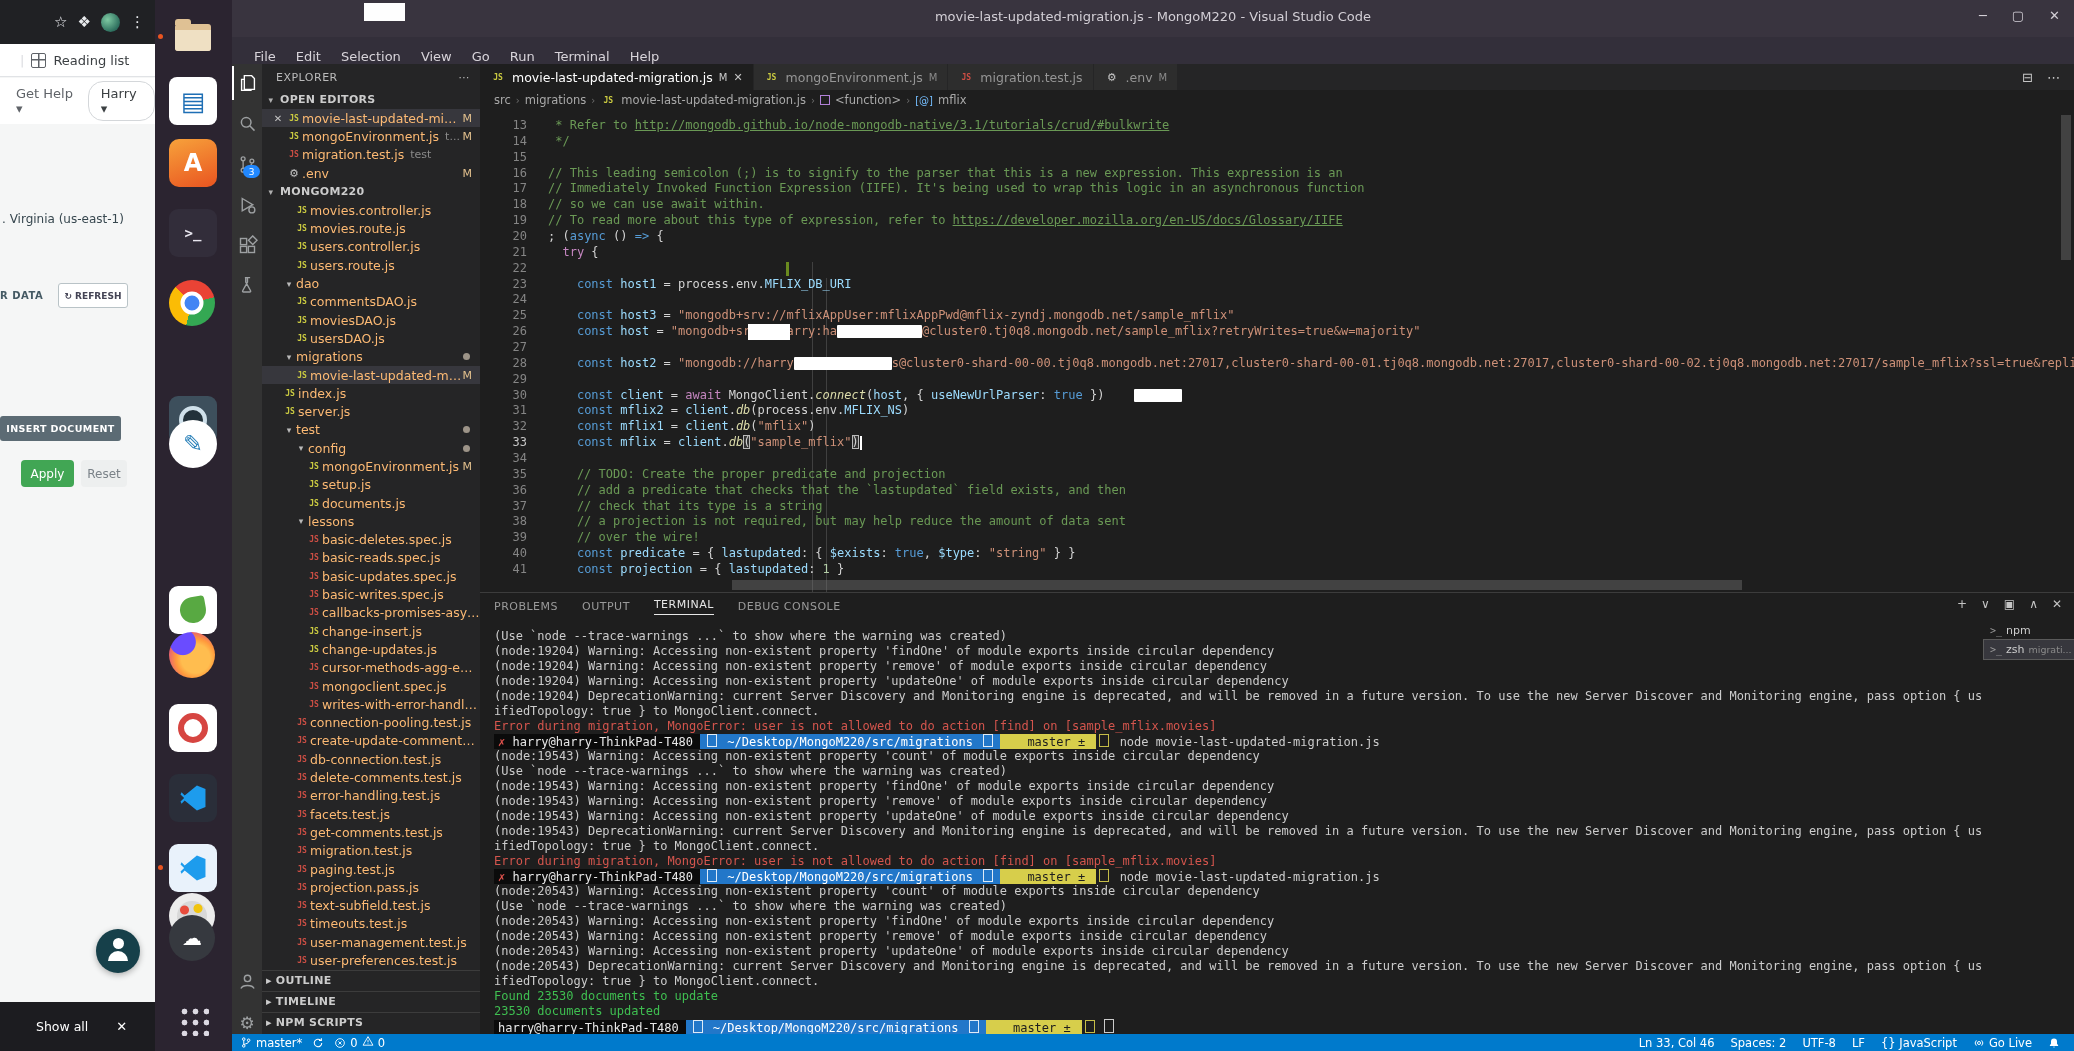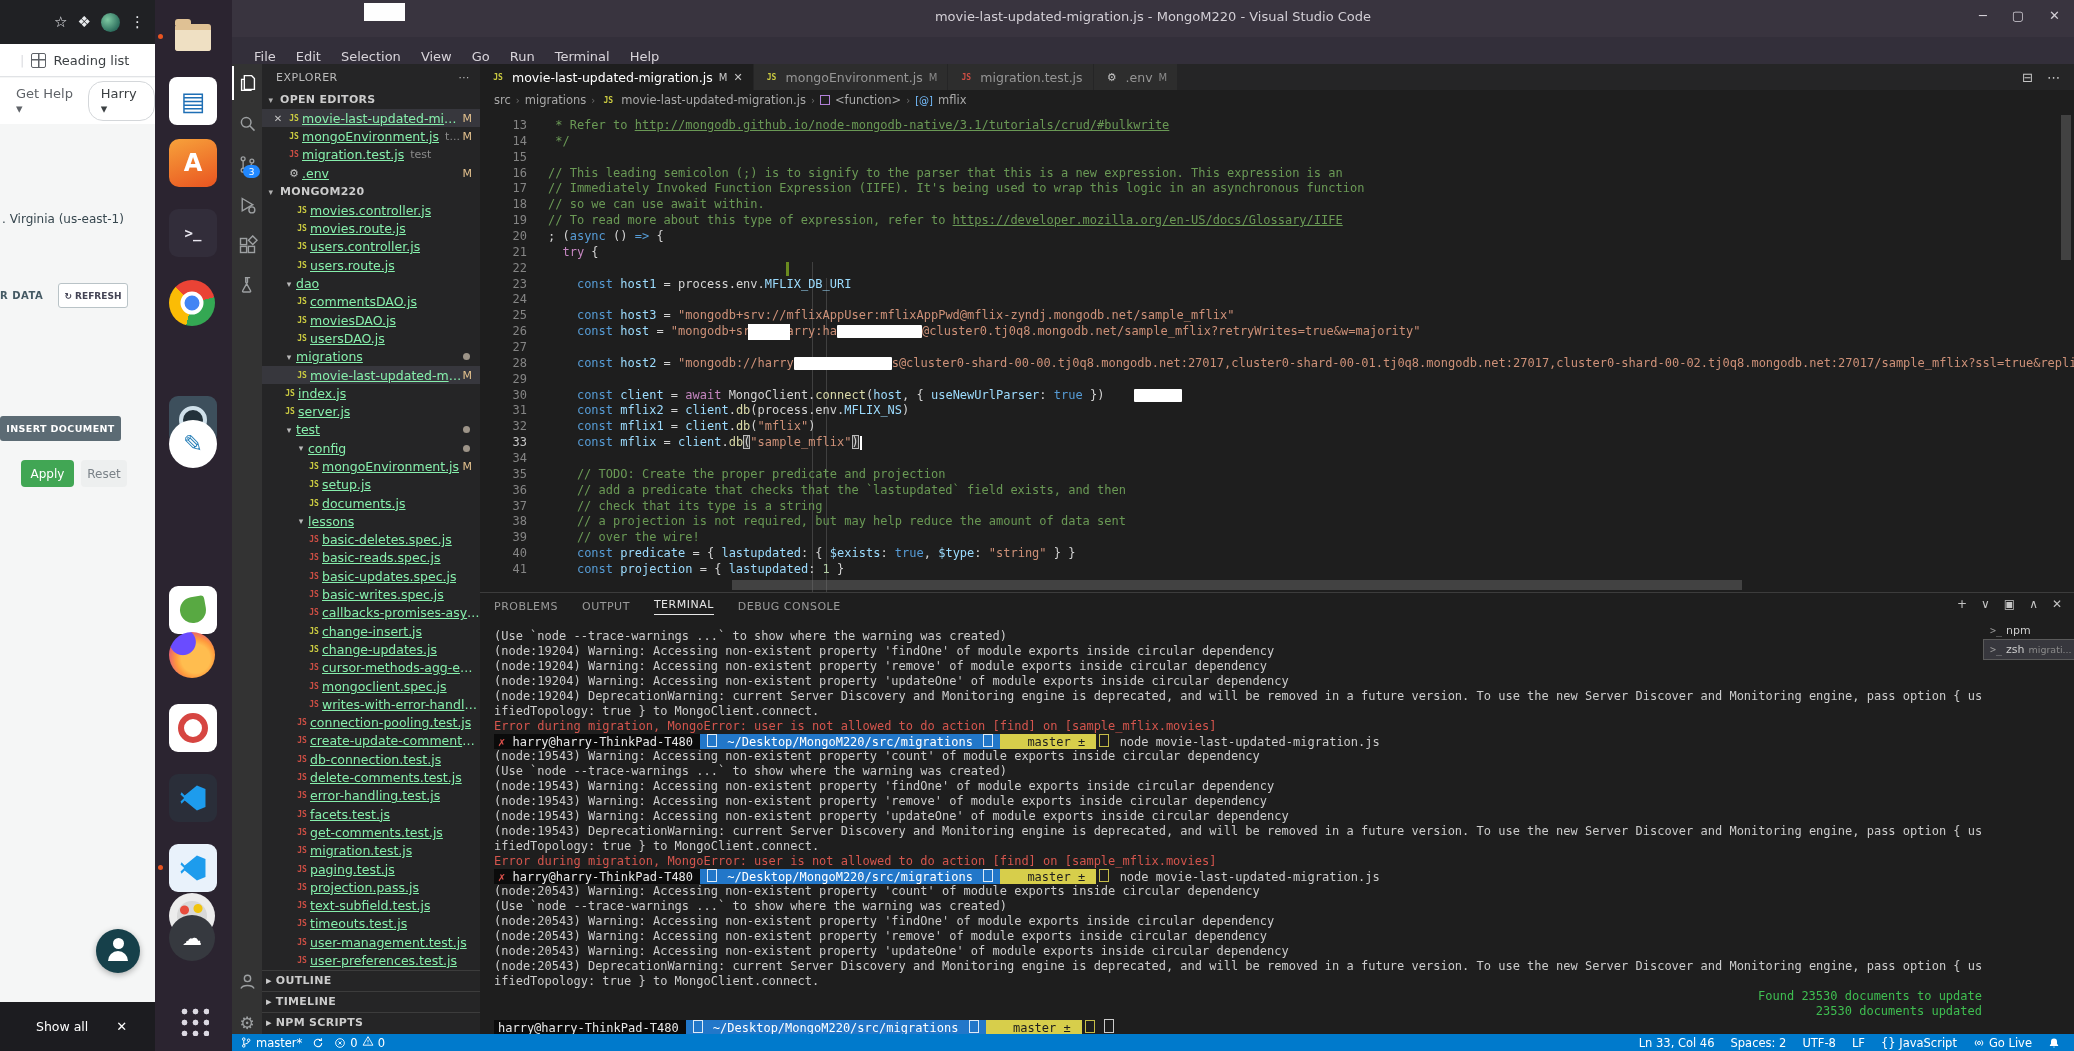--- a/index.html
+++ b/index.html
@@ -86,21 +86,21 @@
   #sb-head{height:26px;display:flex;align-items:center;justify-content:space-between;padding:0 10px 0 14px;font-size:11px;color:#bbbbbb;letter-spacing:.5px;}
   .sec-head{height:19px;display:flex;align-items:center;gap:4px;font-size:11px;font-weight:bold;color:#cccccc;padding-left:4px;letter-spacing:.3px;}
   .sec-head .chev{font-size:9px;color:#b0b0b0;width:10px;text-align:center;}
   .oe-row,.tree-row{height:18.3px;display:flex;align-items:center;font-size:12.5px;white-space:nowrap;overflow:hidden;position:relative;}
   .oe-row.sel,.tree-row.sel{background:#37373d;}
   .oe-close{width:16px;text-align:center;color:#c5c5c5;font-size:10px;flex:0 0 16px;}
   .js-ic{font-size:8px;font-weight:bold;font-family:"DejaVu Sans Mono",monospace;color:#cbcb41;flex:0 0 16px;text-align:center;}
   .js-ic.red{color:#cc4e44;}
   .gear-ic{color:#c5c5c5;font-size:11px;flex:0 0 16px;text-align:center;}
   .fold-chev{color:#b9b9b9;font-size:9px;flex:0 0 14px;text-align:center;}
-  .lbl{color:#86efac;overflow:hidden;text-overflow:ellipsis;text-decoration:underline;}
+  .lbl{color:#fdba74;overflow:hidden;text-overflow:ellipsis;}
   .desc{color:#8a8a8a;font-size:11px;margin-left:6px;}
   .m-badge{margin-left:auto;margin-right:8px;color:#e2c08d;font-size:11px;}
   .dot-badge{margin-left:auto;margin-right:10px;width:7px;height:7px;border-radius:50%;background:#9d9488;}
   .bot-sec{border-top:1px solid #3c3c3c;height:20px;display:flex;align-items:center;gap:4px;font-size:11px;font-weight:bold;color:#cccccc;padding-left:4px;letter-spacing:.3px;}
 
   
   #tabbar{position:absolute;left:248px;top:64px;right:0;height:26px;background:#252526;display:flex;}
   .tab{display:flex;align-items:center;gap:6px;padding:0 10px;background:#2d2d2d;border-right:1px solid #252526;font-size:12.5px;color:#969696;}
   .tab.active{background:#1e1e1e;color:#ffffff;}
   .tab .tm{font-size:10px;}
@@ -113,39 +113,39 @@
 
   
   #code{position:absolute;left:248px;top:110px;right:0;height:482px;background:#1e1e1e;overflow:hidden;}
   #codelines{position:absolute;left:0;top:8px;right:0;}
   .cl{height:15.87px;line-height:15.87px;font-family:"DejaVu Sans Mono",monospace;font-size:12px;white-space:pre;position:relative;}
   .cl .num{display:inline-block;width:300px;margin-left:-232px;text-align:right;color:#858585;padding-right:21px;box-sizing:border-box;}
   .cl .num.cur{color:#c6c6c6;}
   .gbar{position:absolute;left:306px;top:1px;width:3px;height:14px;background:#6a8a1f;}
   .gcover{position:absolute;left:268px;top:0px;width:42px;height:16px;background:#fff;z-index:3;}
   .c-cm{color:#6a9955;} .c-kw{color:#569cd6;} .c-ctl{color:#c586c0;} .c-var{color:#9cdcfe;}
-  .c-str{color:#ce9178;} .c-fn{color:#dcdcaa;} .c-txt{color:#d4d4d4;} .c-num{color:#b5cea8;}
+  .c-str{color:#ce9178;} .c-fn{color:#dcdcaa;font-style:italic;} .c-txt{color:#d4d4d4;} .c-num{color:#b5cea8;}
   .c-lnk{color:#6a9955;text-decoration:underline;}
   .rbox{display:inline-block;background:#fff;height:13px;vertical-align:middle;border-radius:1px;}
   .rgap{display:inline-block;height:1px;}
   .brk{box-shadow:inset 0 0 0 1px #b9b9b9;background:rgba(90,90,90,.35);color:#d4d4d4;}
   .cur-caret{display:inline-block;width:2px;height:14px;background:#ffffff;vertical-align:middle;margin-left:1px;}
   .iguide{position:absolute;width:1px;background:#404040;}
   #vscroll{position:absolute;right:3px;top:5px;width:10px;height:145px;background:rgba(121,121,121,.4);}
   #hscroll{position:absolute;left:252px;bottom:2px;width:1010px;height:10px;background:rgba(121,121,121,.4);}
 
   
   #panel{position:absolute;left:248px;top:592px;right:0;height:442px;background:#1e1e1e;border-top:1px solid #3c3c3c;}
   #panel-tabs{position:absolute;left:14px;top:0;height:26px;display:flex;gap:24px;align-items:center;font-size:11px;letter-spacing:.5px;color:#9a9a9a;}
   .ptab.active{color:#e7e7e7;border-bottom:1px solid #e7e7e7;padding-bottom:3px;}
   #panel-actions{position:absolute;right:12px;top:4px;display:flex;gap:14px;color:#c5c5c5;font-size:12px;}
   #terminal{position:absolute;left:14px;top:36px;right:92px;bottom:0;overflow:hidden;}
   .tl{height:15px;line-height:15px;font-family:"DejaVu Sans Mono",monospace;font-size:12px;color:#cccccc;white-space:nowrap;overflow:hidden;}
   .tl.err{color:#d4554d;}
-  .tl.ok{color:#3fbf51;text-align:right;}
+  .tl.ok{color:#3fbf51;}
   .pseg-dark{background:#0b0b0b;color:#e8e8e8;padding:1px 7px 1px 4px;}
   .pseg-dark .px{color:#e0524d;font-weight:bold;}
   .pseg-blue{background:#2277c9;color:#fff;padding:1px 4px;}
   .pseg-yel{background:#d7ce4b;color:#1e1e1e;padding:1px 4px;}
   .tofu{display:inline-block;width:8px;height:11px;border:1px solid rgba(255,255,255,.85);vertical-align:-1px;margin:0 3px;}
   .tofu.dk{border-color:rgba(215,206,75,.9);}
   .endcur{display:inline-block;width:8px;height:12px;border:1px solid #ccc;vertical-align:-1px;margin-left:6px;}
   #term-list{position:absolute;right:0;top:28px;width:90px;}
   .term-row{height:19px;display:flex;align-items:center;gap:4px;font-size:11px;color:#cccccc;padding-left:6px;box-sizing:border-box;}
   .term-row .tic{font-family:"DejaVu Sans Mono",monospace;font-size:10px;color:#9a9a9a;}

